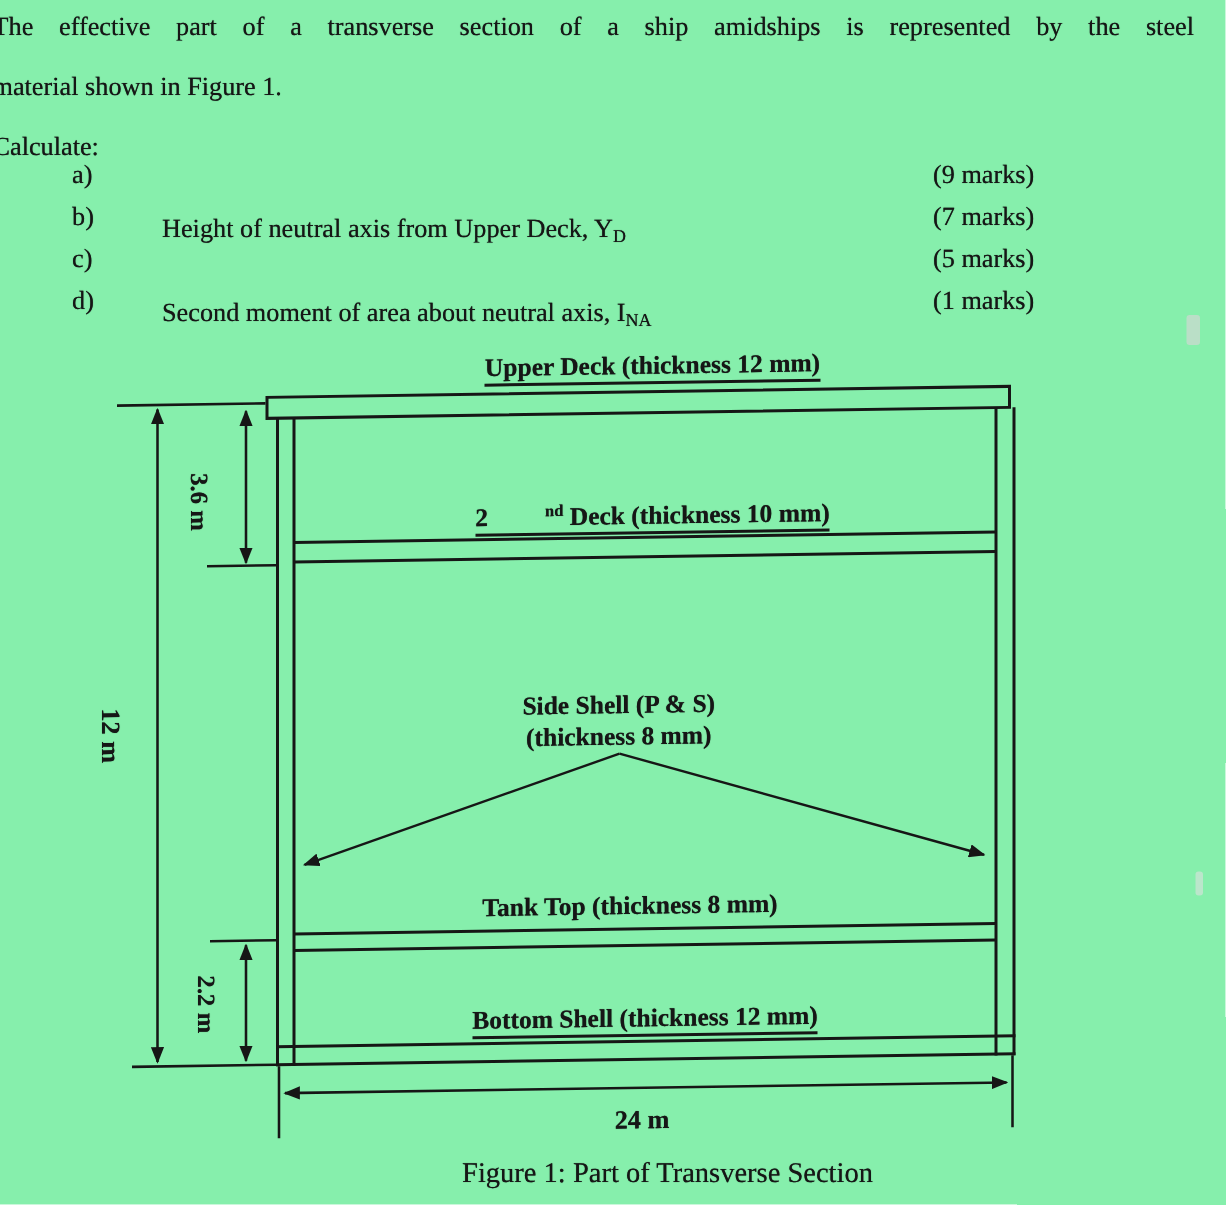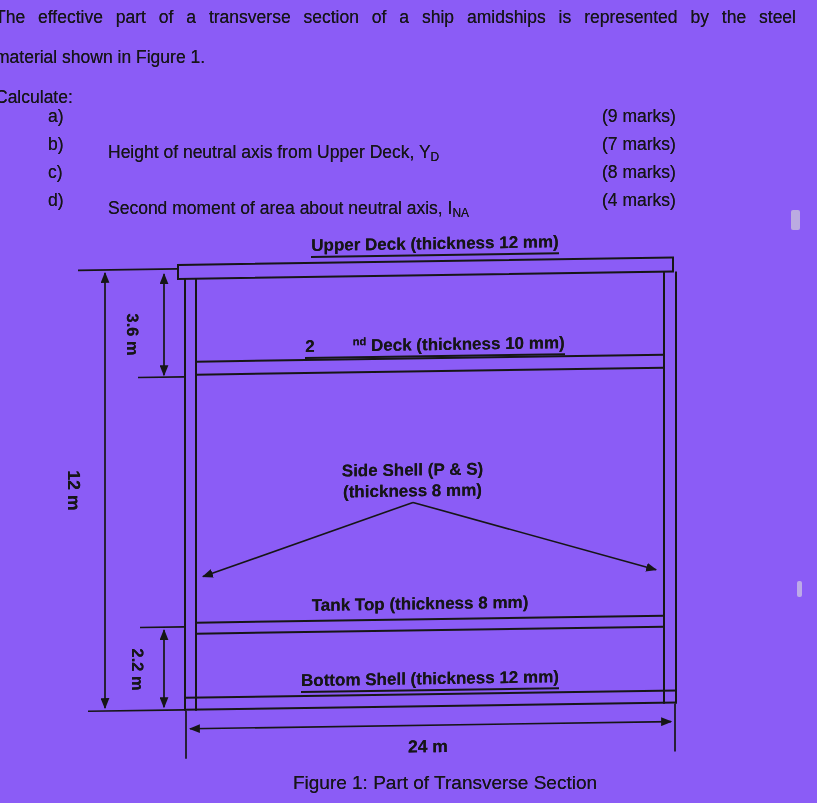--- a/index.html
+++ b/index.html
@@ -1,29 +1,29 @@
 <!DOCTYPE html>
 <html><head>
 <meta charset="utf-8">
 <style>
   html,body{margin:0;padding:0;background:#ffffff;}
   .page{
-    position:relative;width:817px;height:803px;background:#8b5cf6;overflow:hidden;
-    font-family:Liberation Sans, sans-serif;color:#161616;
+    position:relative;width:817px;height:803px;background:#86efac;overflow:hidden;
+    font-family:Liberation Serif, serif;color:#161616;
     text-shadow:0 0 0.5px rgba(0,0,0,0.75);
   }
   
   .intro{position:absolute;left:-5px;width:801px;font-size:17.5px;line-height:22px;}
   .intro.l1{top:6px;text-align:justify;text-align-last:justify;}
   .intro.l2{top:46px;}
   .calc{position:absolute;left:-5px;top:87px;font-size:17.5px;}
   .q-item{position:absolute;left:0;width:817px;height:24px;font-size:17.5px;}
   .q-item .letter{position:absolute;left:48px;}
   .q-item .itext{position:absolute;left:108px;white-space:nowrap;margin-top:36px;}
-  .q-item .marks{position:absolute;left:602px;text-align:center;}
+  .q-item .marks{position:absolute;left:622px;text-align:center;}
   sub{font-size:12px;vertical-align:-3px;letter-spacing:0;}
   sup{font-size:11px;vertical-align:6px;margin-left:38px;}
   
   .figure{position:absolute;left:0;top:0;width:674px;height:803px;}
   .drawing{
     position:absolute;left:0;top:238px;width:817px;height:562px;
     transform:skewY(-0.85deg);transform-origin:105px 0;
   }
   .band{position:absolute;box-sizing:border-box;background:transparent;}
   .band.h{border-top:2px solid #161616;border-bottom:2px solid #161616;}
@@ -53,25 +53,25 @@
     <span class="itext">Height of neutral axis from Upper Deck, Y<sub>D</sub></span>
     <span class="marks">(9 marks)</span>
   </div>
   <div class="q-item" style="top:134px">
     <span class="letter">b)</span>
     <span class="marks">(7 marks)</span>
   </div>
   <div class="q-item" style="top:162px">
     <span class="letter">c)</span>
     <span class="itext">Second moment of area about neutral axis, I<sub>NA</sub></span>
-    <span class="marks">(8 marks)</span>
+    <span class="marks">(5 marks)</span>
   </div>
   <div class="q-item" style="top:190px">
     <span class="letter">d)</span>
-    <span class="marks">(4 marks)</span>
+    <span class="marks">(1 marks)</span>
   </div>
 
   <div class="figure">
     <div class="drawing">
 
       <svg class="linework" viewBox="0 0 817 562">
         <defs>
           <marker id="ah" viewBox="0 0 10 8" refX="9" refY="4" markerWidth="11" markerHeight="9" orient="auto-start-reverse" markerUnits="userSpaceOnUse">
             <path d="M0,0 L10,4 L0,8 z" fill="#161616"></path>
           </marker>

